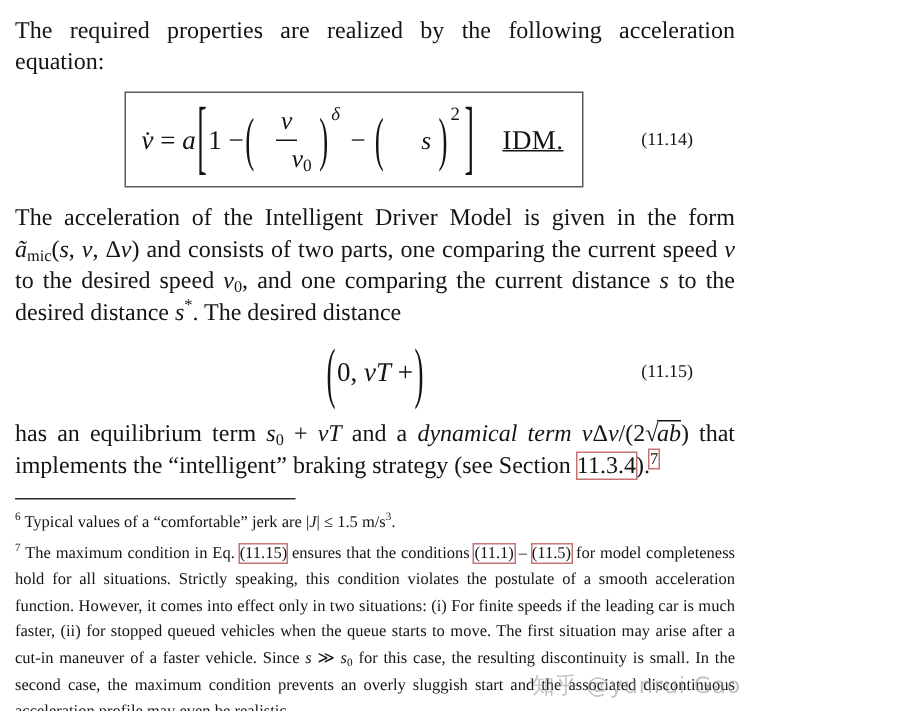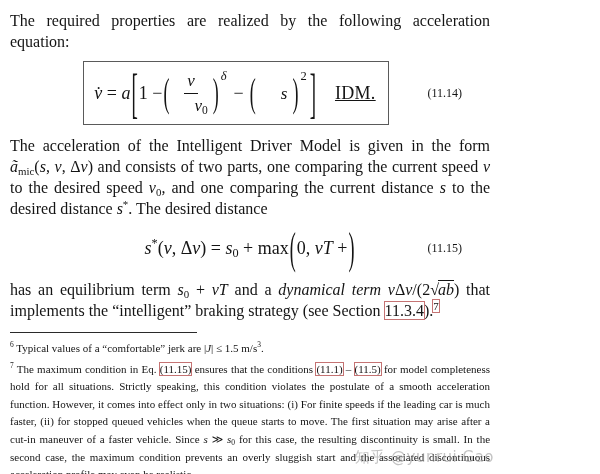--- a/index.html
+++ b/index.html
@@ -80,21 +80,20 @@
       <span class="stretch br">]</span>
       <span class="idm-label">IDM.</span>
     </div>
     <span class="eq-number">(11.14)</span>
   </div>
 
   <p class="body-text"><span>The acceleration of the Intelligent Driver Model is given in the form </span><span class="seg-i">ã</span><span class="seg-sub">mic</span><span>(</span><span class="seg-i">s</span><span>, </span><span class="seg-i">v</span><span>, Δ</span><span class="seg-i">v</span><span>) and consists of two parts, one comparing the current speed </span><span class="seg-i">v</span><span> to the desired speed </span><span class="seg-i">v</span><span class="seg-sub">0</span><span>, and one comparing the current distance </span><span class="seg-i">s</span><span> to the desired distance </span><span class="seg-i">s</span><span class="seg-sup">*</span><span>. The desired distance</span></p>
 
   <div class="eq-row eq-row-2 eq">
     <div class="eq-body">
-      <span><span class="seg-i">s</span><span class="seg-sup">*</span><span>(</span><span class="seg-i">v</span><span>, Δ</span><span class="seg-i">v</span><span>) = </span><span class="seg-i">s</span><span class="seg-sub">0</span><span> + max</span></span>
       <span class="stretch pr2">(</span>
       <span><span>0, </span><span class="seg-i">vT</span><span> + </span></span>
       <span class="stretch pr2">)</span>
     </div>
     <span class="eq-number">(11.15)</span>
   </div>
 
   <p class="body-text"><span>has an equilibrium term </span><span class="seg-i">s</span><span class="seg-sub">0</span><span> + </span><span class="seg-i">vT</span><span> and a </span><span class="seg-i">dynamical term</span><span> </span><span class="seg-i">v</span><span>Δ</span><span class="seg-i">v</span><span>/(2</span><span class="seg-rad">√</span><span class="seg-ol-i">ab</span><span>) that implements the “intelligent” braking strategy (see Section </span><span class="seg-refbox">11.3.4</span><span>).</span><span class="seg-supref">7</span></p>
 
   <hr class="fn-rule">

